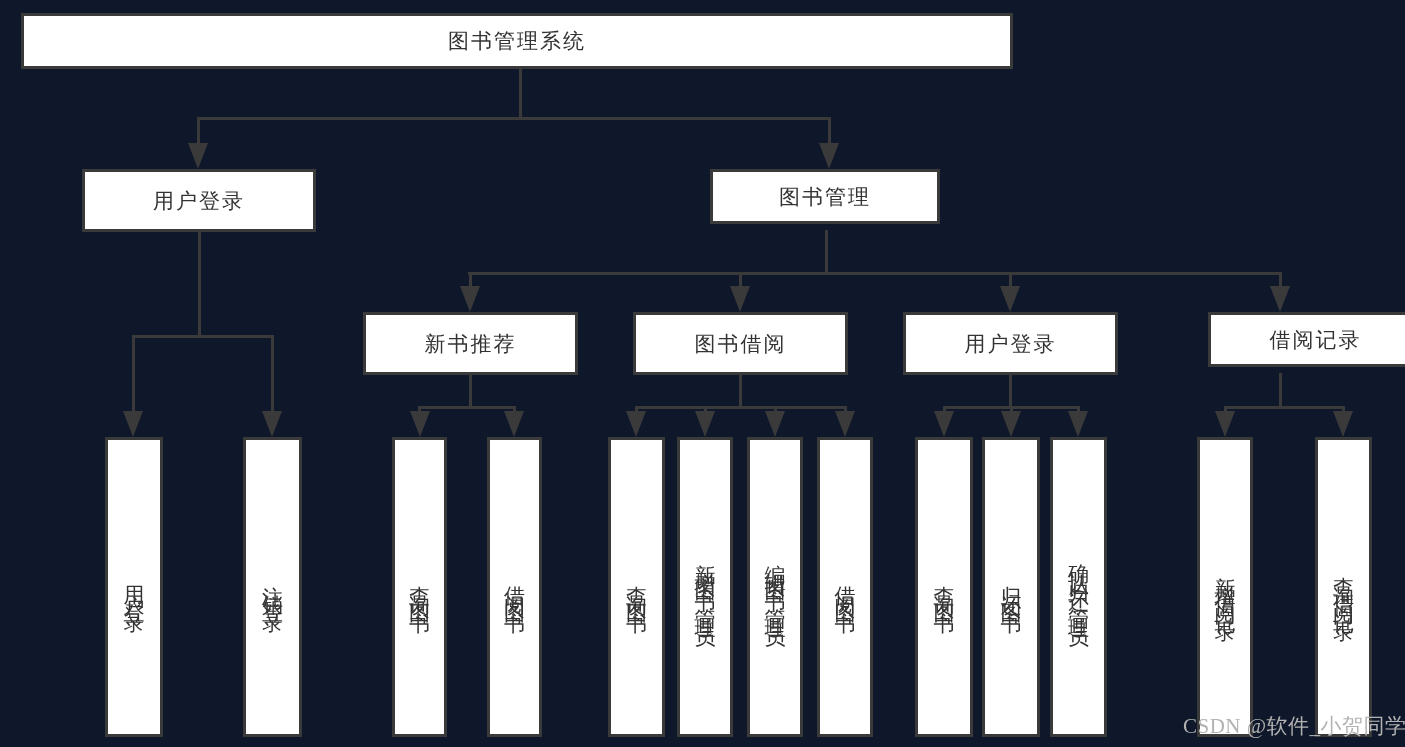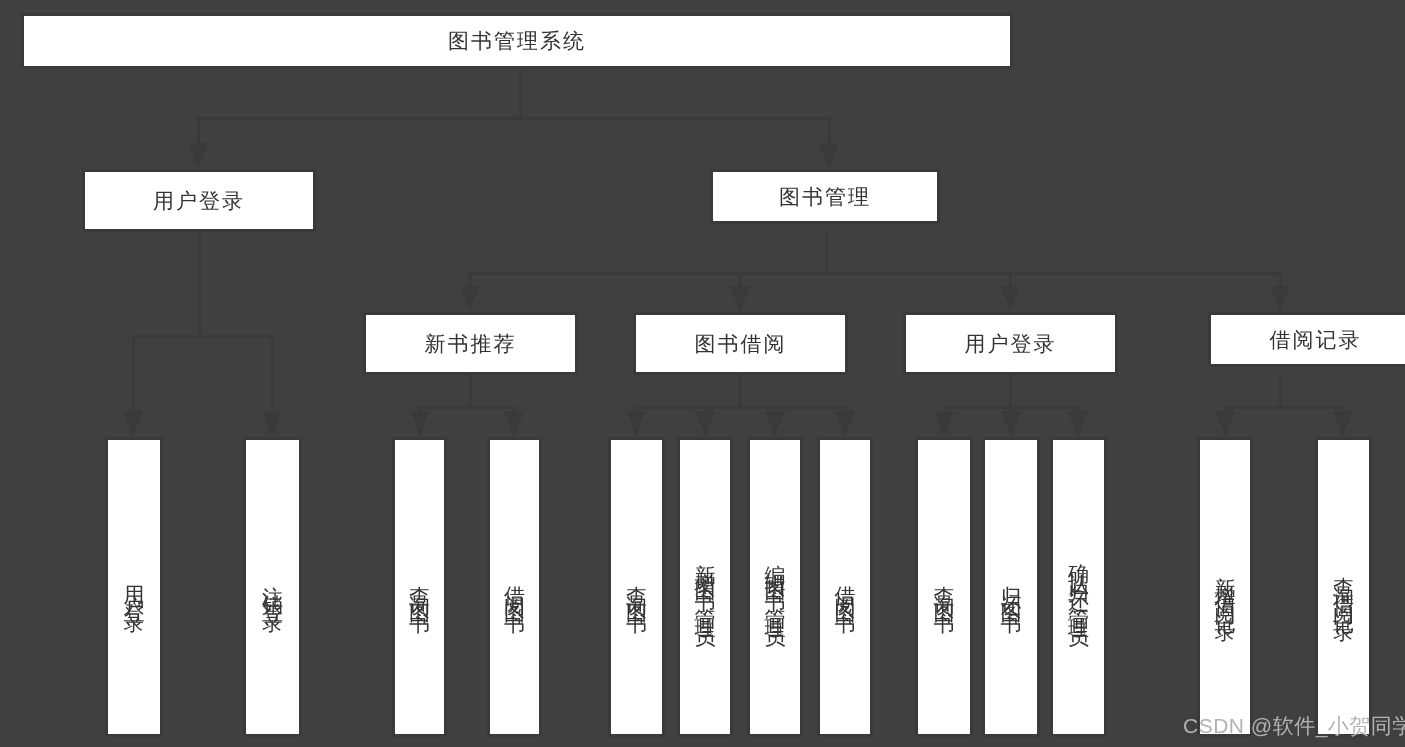--- a/index.html
+++ b/index.html
@@ -1,18 +1,18 @@
 <!DOCTYPE html>
 <html><head>
 <meta charset="utf-8">
 <style>
   html,body{margin:0;padding:0;background:#fff}
   .stage{
-    position:relative;width:1405px;height:747px;background:#404040;
-    font-family:Liberation Sans, sans-serif;overflow:hidden;
+    position:relative;width:1405px;height:747px;background:#0f172a;
+    font-family:Liberation Serif, serif;overflow:hidden;
   }
   .node{
     position:absolute;box-sizing:border-box;border:3px solid #3a3a3a;
     background:#ffffff;display:flex;align-items:center;justify-content:center;
   }
   .hlabel{font-size:21px;color:#333333;letter-spacing:2px;white-space:nowrap}
   .vlabel{
     writing-mode:vertical-rl;text-orientation:mixed;
     font-size:21px;line-height:1.15;letter-spacing:9px;color:#333333;white-space:nowrap;
   }

